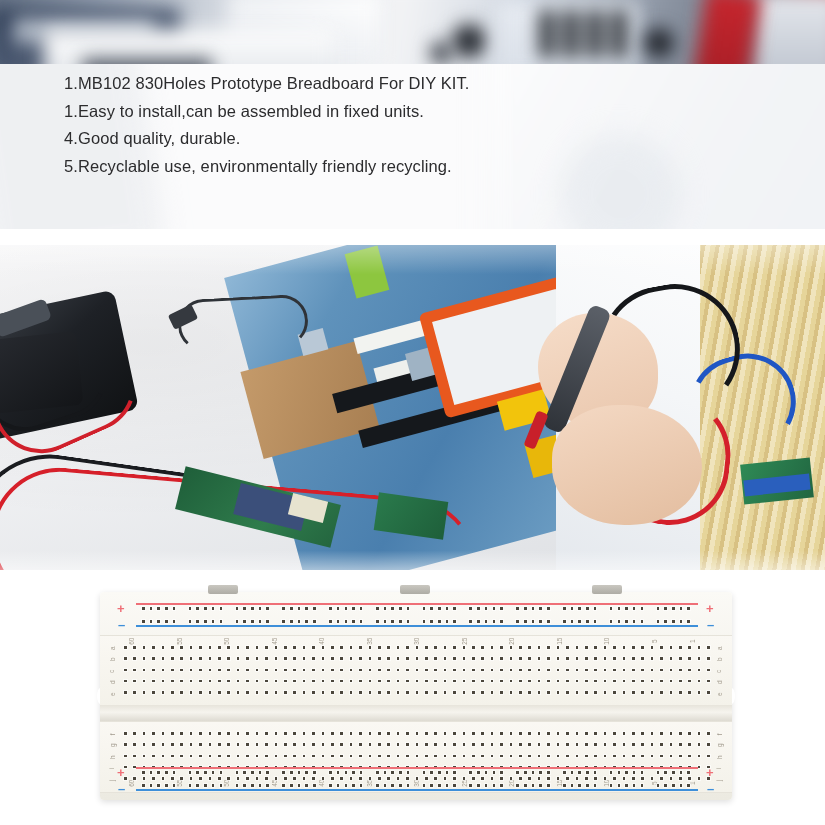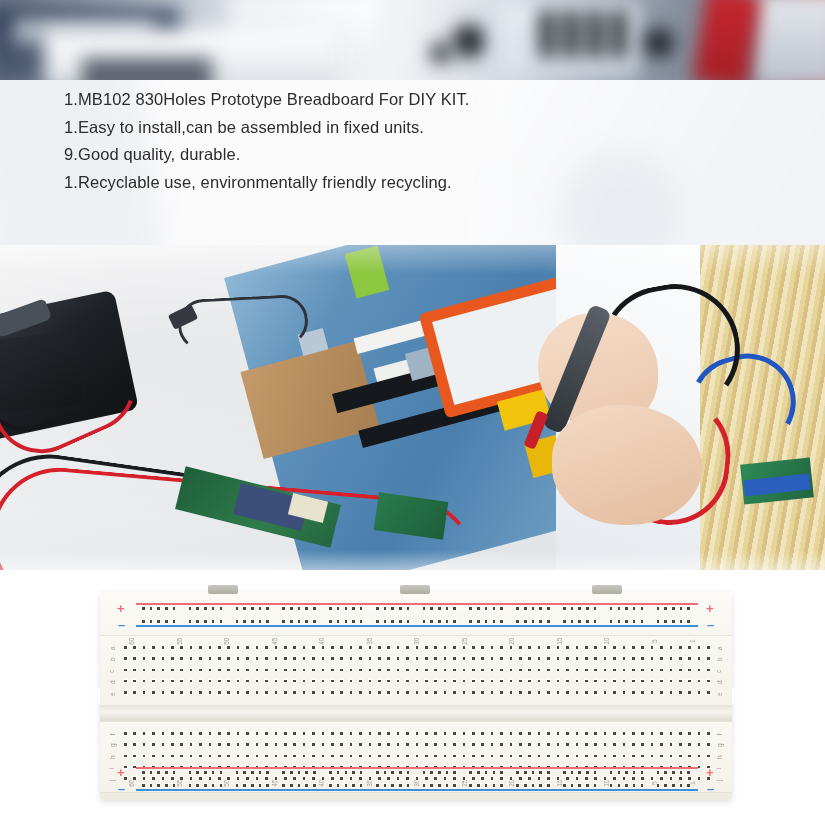--- a/index.html
+++ b/index.html
@@ -28,21 +28,21 @@
     background:linear-gradient(150deg,#e9edf3 0%,#cbd3de 100%);}
   .h-btns{left:540px;top:10px;width:92px;height:48px;border-radius:4px;
     background:repeating-linear-gradient(90deg,#1c2026 0 14px,#d8dde4 14px 24px);}
   .h-knob3{left:644px;top:28px;width:30px;height:30px;border-radius:50%;background:#23272e;}
   .h-red{left:700px;top:-10px;width:54px;height:96px;transform:rotate(9deg);
     background:linear-gradient(180deg,#c8262e 0%,#a61e26 100%);}
   .h-right{left:752px;top:-8px;width:90px;height:96px;
     background:linear-gradient(180deg,#e6e9ee 0%,#b9c0cb 100%);}
 
   
-  .textband{position:absolute;left:0;top:80px;width:825px;height:165px;overflow:hidden;
+  .textband{position:absolute;left:0;top:64px;width:825px;height:165px;overflow:hidden;
     background:#fbfbfc;}
   .tb-ghost{position:absolute;filter:blur(14px);opacity:.5;}
   .tbg1{left:-30px;top:-40px;width:180px;height:240px;background:#e3e6ea;transform:rotate(-8deg);}
   .tbg2{left:480px;top:-50px;width:420px;height:260px;
     background:linear-gradient(120deg,#ffffff 0%,#eceff3 55%,#e6eaef 100%);}
   .tbg3{left:560px;top:70px;width:120px;height:120px;background:#dfe4ea;border-radius:50%;}
   .feature-list{position:absolute;left:64px;top:6px;width:740px;
     list-style:none;margin:0;padding:0;}
   .feature-list li{
     font-size:16.5px;line-height:27.5px;color:#2c2c2e;white-space:nowrap;letter-spacing:.1px;}
@@ -180,22 +180,22 @@
     <div class="bl h-red"></div>
   </div>
 
   <div class="textband">
     <div class="tb-ghost tbg1"></div>
     <div class="tb-ghost tbg2"></div>
     <div class="tb-ghost tbg3"></div>
     <ul class="feature-list">
       <li>1.MB102 830Holes Prototype Breadboard For DIY KIT.</li>
       <li>1.Easy to install,can be assembled in fixed units.</li>
-      <li>9.Good quality, durable.</li>
-      <li>1.Recyclable use, environmentally friendly recycling.</li>
+      <li>4.Good quality, durable.</li>
+      <li>5.Recyclable use, environmentally friendly recycling.</li>
     </ul>
   </div>
 
   <div class="photo">
     <div class="p p-desk"></div>
     <div class="p p-shadow"></div>
     <div class="p p-mb"></div>
     <div class="p p-mbedge"></div>
     <div class="p p-green1"></div>
     <div class="p p-slot1"></div>

